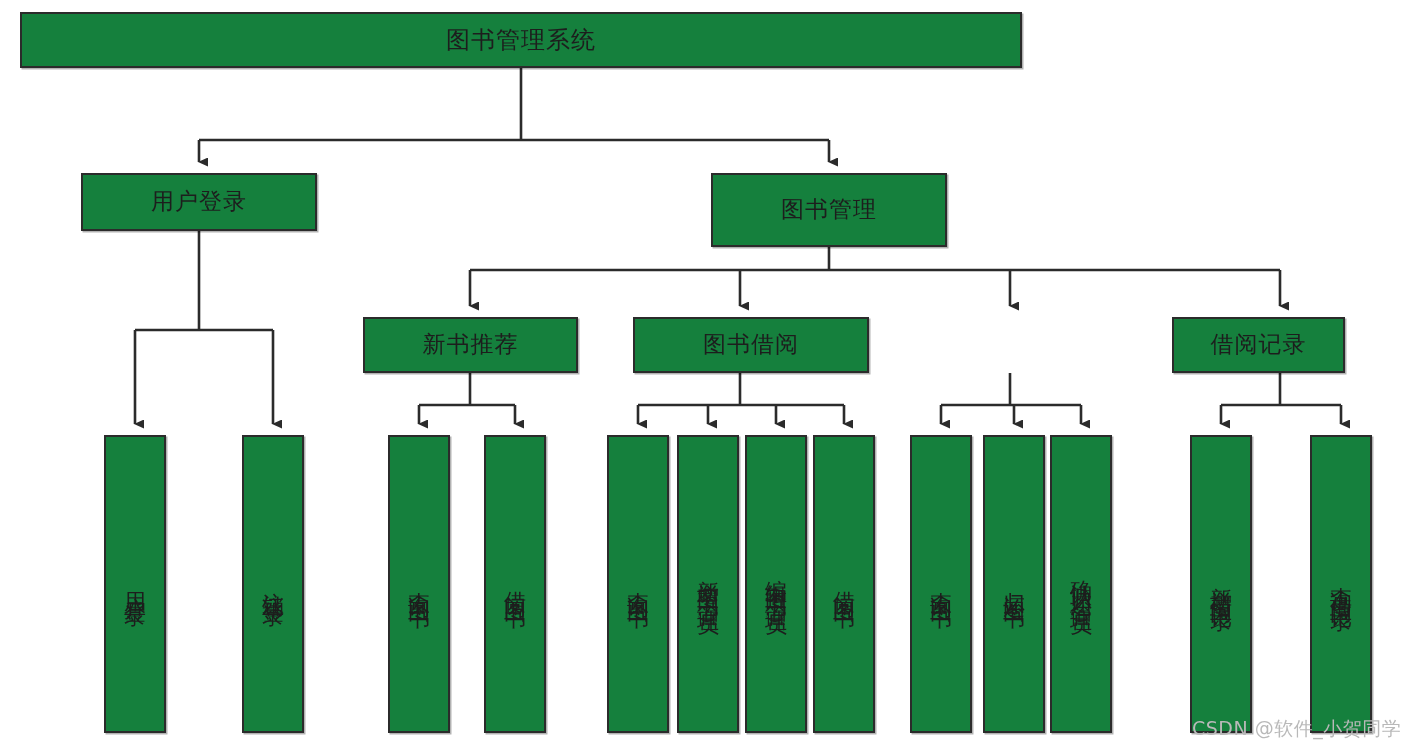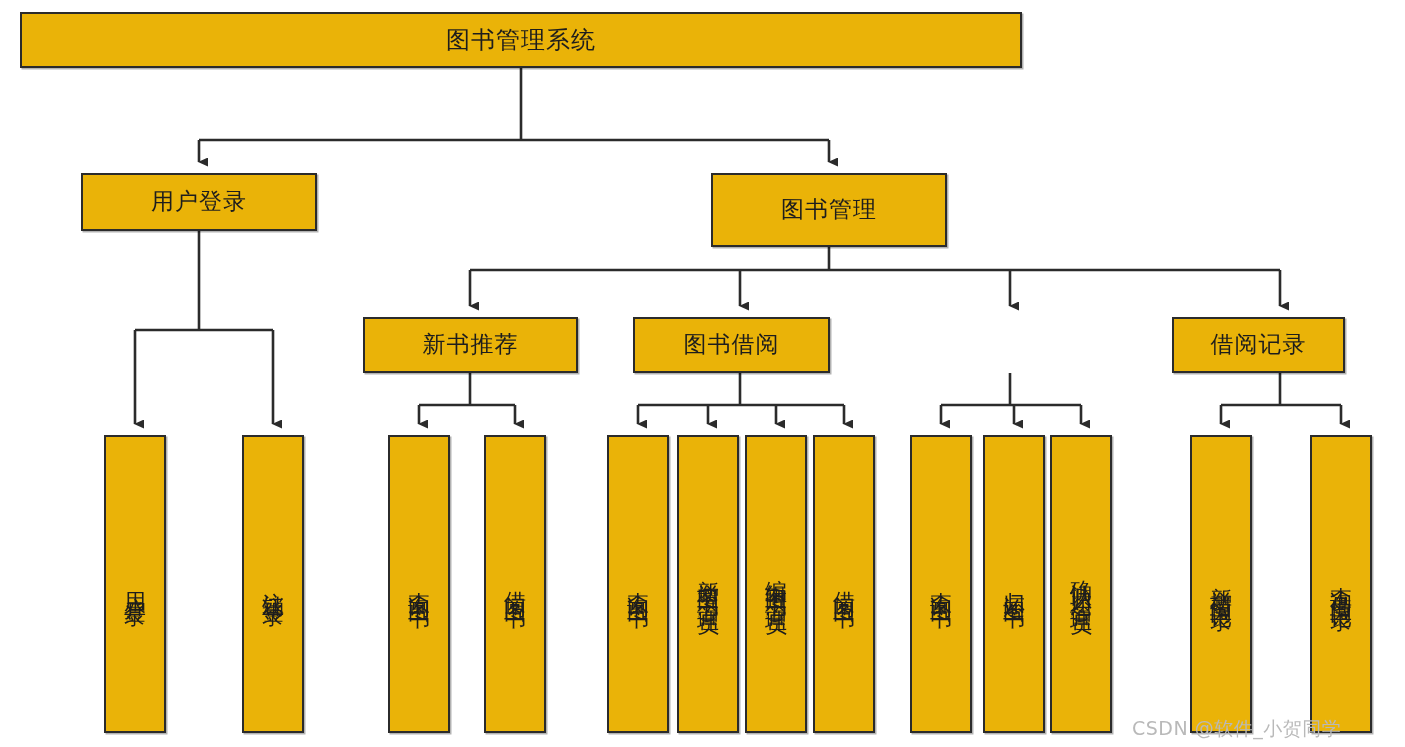--- a/index.html
+++ b/index.html
@@ -22,21 +22,21 @@
     position: absolute;
     left: 0;
     top: 0;
     width: 1405px;
     height: 747px;
     pointer-events: none;
   }
   .node {
     position: absolute;
     box-sizing: border-box;
-    background: #eab308;
+    background: #15803d;
     border: 2px solid #2b2b2b;
     display: flex;
     align-items: center;
     justify-content: center;
     color: #1d1d1d;
     box-shadow: 1.5px 1.5px 0 rgba(0,0,0,0.30);
   }
   .node.horizontal {
     font-size: 23px;
     letter-spacing: 1px;
@@ -131,21 +131,21 @@
   <div class="node horizontal" style="left:81px; top:173px; width:236px; height:58px;">
     <span>用户登录</span>
   </div>
   <div class="node horizontal" style="left:711px; top:173px; width:236px; height:74px;">
     <span>图书管理</span>
   </div>
 
   <div class="node horizontal" style="left:363px; top:317px; width:215px; height:56px;">
     <span>新书推荐</span>
   </div>
-  <div class="node horizontal" style="left:633px; top:317px; width:197px; height:56px;">
+  <div class="node horizontal" style="left:633px; top:317px; width:236px; height:56px;">
     <span>图书借阅</span>
   </div>
   <div class="node horizontal" style="left:1172px; top:317px; width:173px; height:56px;">
     <span>借阅记录</span>
   </div>
 
   <div class="node vertical" style="left:104px; top:435px; width:62px; height:298px;">
     <span class="vtext">用户登录</span>
   </div>
   <div class="node vertical" style="left:242px; top:435px; width:62px; height:298px;">
@@ -178,15 +178,15 @@
   <div class="node vertical" style="left:1050px; top:435px; width:62px; height:298px;">
     <span class="vtext">确认归还（管理员）</span>
   </div>
   <div class="node vertical" style="left:1190px; top:435px; width:62px; height:298px;">
     <span class="vtext">新增借阅记录</span>
   </div>
   <div class="node vertical" style="left:1310px; top:435px; width:62px; height:298px;">
     <span class="vtext">查询借阅记录</span>
   </div>
 
-  <div class="watermark" style="left:1132px; top:716px;">CSDN @软件_小贺同学</div>
+  <div class="watermark" style="left:1192px; top:716px;">CSDN @软件_小贺同学</div>
 
 </div>
 
 </body></html>

